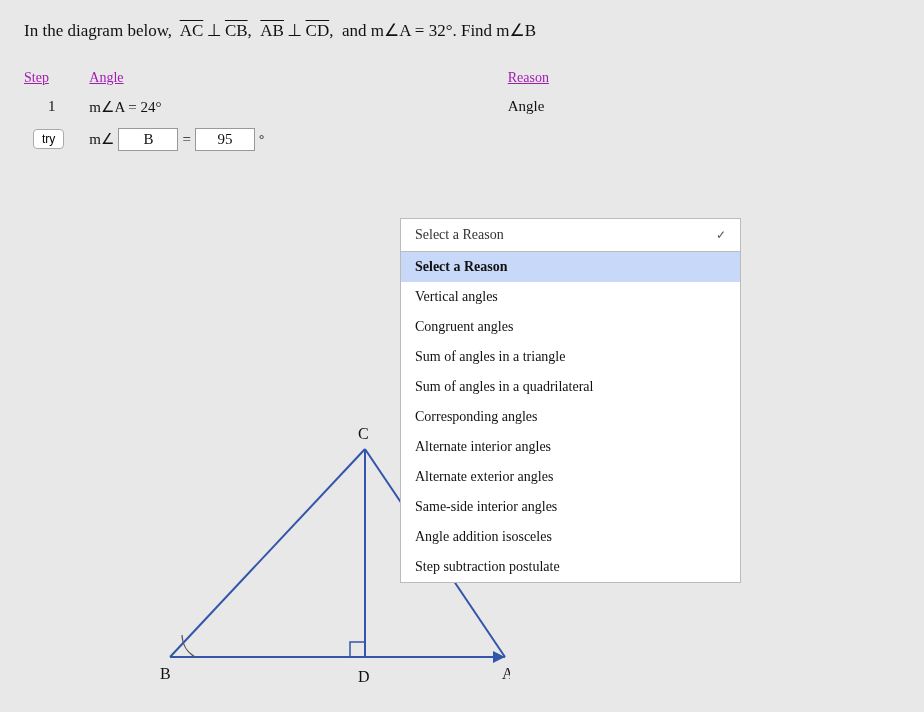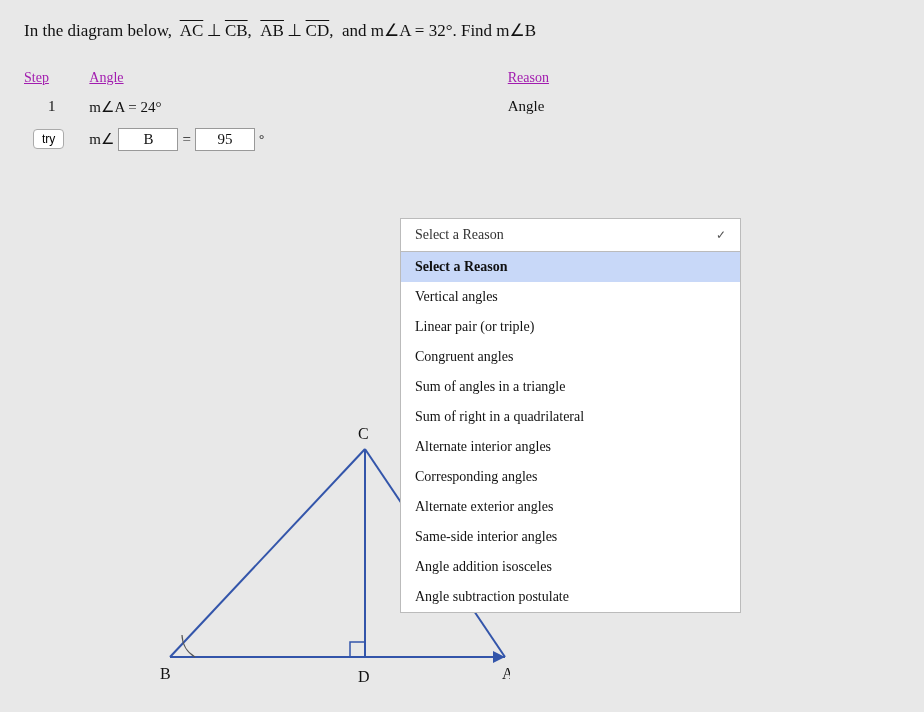--- a/index.html
+++ b/index.html
@@ -174,30 +174,29 @@
   </table>
 
   <div class="dropdown-wrapper">
     <div class="dropdown-trigger">
       <span>Select a Reason</span>
       <span class="chevron">✓</span>
     </div>
     <ul class="dropdown-list">
       <li class="selected">Select a Reason</li>
       <li>Vertical angles</li>
-      <li>Linear pair (or triple)</li>
       <li>Congruent angles</li>
       <li>Sum of angles in a triangle</li>
-      <li>Sum of right in a quadrilateral</li>
+      <li>Sum of angles in a quadrilateral</li>
+      <li>Corresponding angles</li>
       <li>Alternate interior angles</li>
-      <li>Corresponding angles</li>
       <li>Alternate exterior angles</li>
       <li>Same-side interior angles</li>
       <li>Angle addition isosceles</li>
-      <li>Angle subtraction postulate</li>
+      <li>Step subtraction postulate</li>
     </ul>
   </div>
 
   <div class="diagram-area">
     <svg viewBox="0 0 380 310" xmlns="http://www.w3.org/2000/svg">
 
       <line x1="40" y1="270" x2="375" y2="270" stroke="#3355aa" stroke-width="2"></line>
 
       <line x1="40" y1="270" x2="235" y2="62" stroke="#3355aa" stroke-width="2"></line>
 

